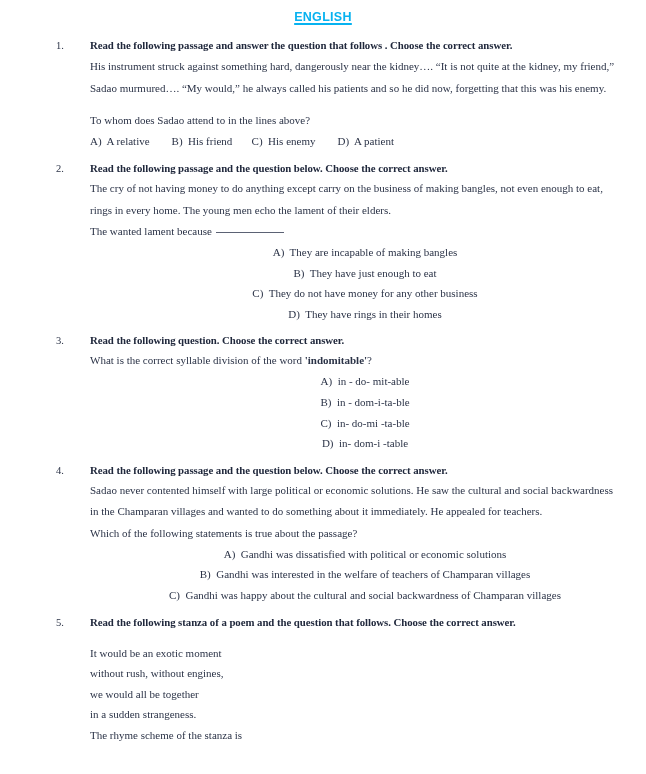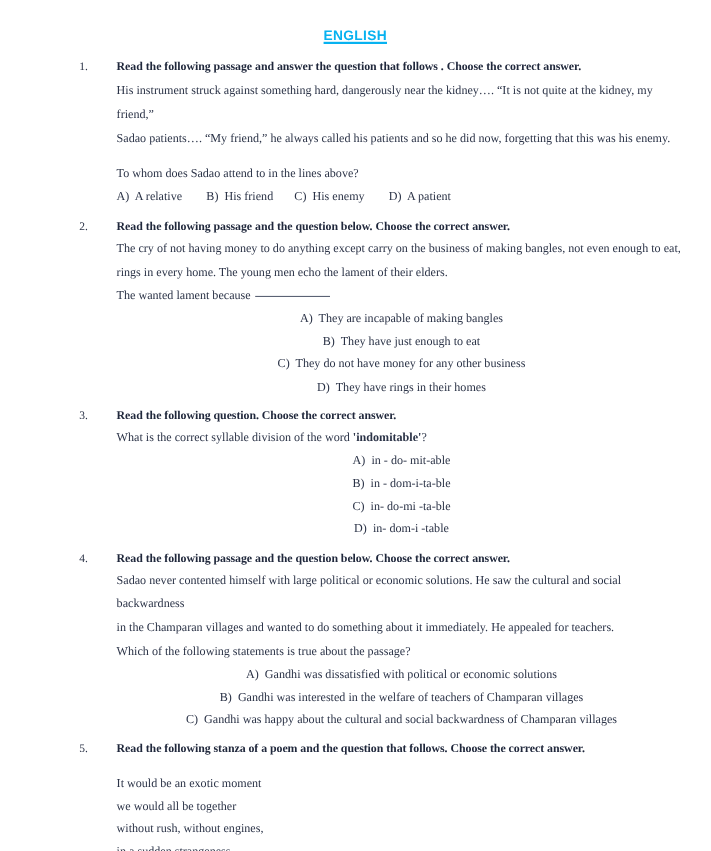--- a/index.html
+++ b/index.html
@@ -13,21 +13,21 @@
     background: #ffffff;
     font-family: "Liberation Serif", "DejaVu Serif", serif;
     color: #2b3347;
     overflow: hidden;
   }
 
   .page {
     position: relative;
     width: 646px;
     height: 552px;
-    padding: 18px;
+    padding: 2px;
   }
 
   
   .doc-title-wrap {
     text-align: center;
     padding-top: 5px;
   }
   .doc-title {
     display: inline-block;
     font-family: "Liberation Sans", "DejaVu Sans", sans-serif;
@@ -135,21 +135,21 @@
   <div class="doc-title-wrap">
     <span class="doc-title">ENGLISH</span>
   </div>
 
   <div class="qlist">
 
     <div class="qblock first">
       <span class="qnum">1.</span>
       <p class="qhead">Read the following passage and answer the question that follows . Choose the correct answer.</p>
       <p class="passage">His instrument struck  against something hard, dangerously near the kidney…. “It is not quite at the kidney, my friend,”</p>
-      <p class="passage">Sadao patients…. “My friend,” he always called his patients and so he did  now, forgetting that this was his enemy.</p>
+      <p class="passage">Sadao murmured…. “My would,” he always called his patients and so he did  now, forgetting that this was his enemy.</p>
       <div class="spacer"></div>
       <p class="stem">To whom does Sadao attend to in the lines above?</p>
       <p class="opts-inline">A)  A relative        B)  His friend       C)  His enemy        D)  A patient</p>
     </div>
 
     <div class="qblock">
       <span class="qnum">2.</span>
       <p class="qhead">Read the following passage and the question below. Choose the correct answer.</p>
       <p class="passage tight">The cry of not having money to do anything except carry on the business of making bangles, not even enough to eat,</p>
       <p class="passage tight">rings in every home. The young men echo the lament of their elders.</p>
@@ -186,22 +186,22 @@
         <li>C)  Gandhi was happy about the cultural and social backwardness of Champaran villages</li>
       </ul>
     </div>
 
     <div class="qblock">
       <span class="qnum">5.</span>
       <p class="qhead">Read the following stanza of a poem and the question that follows. Choose the correct answer.</p>
       <div class="spacer"></div>
       <div class="stanza">
         <div>It would be an exotic moment</div>
+        <div>without rush, without engines,</div>
         <div>we would all be together</div>
-        <div>without rush, without engines,</div>
         <div>in a sudden strangeness.</div>
       </div>
       <p class="stem">The rhyme scheme of the stanza is</p>
 
     </div>
 
   </div>
 </div>
 
 </body></html>

